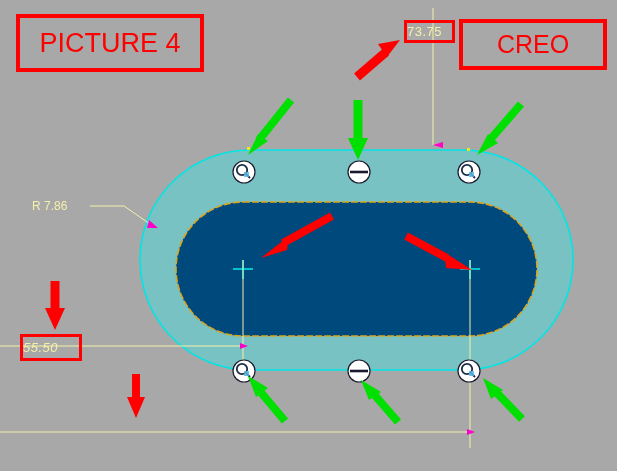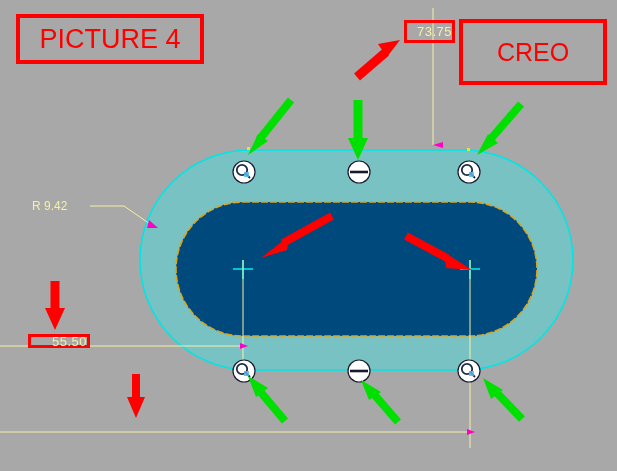--- a/index.html
+++ b/index.html
@@ -34,45 +34,45 @@
     align-items: center;
     justify-content: center;
     box-sizing: border-box;
     line-height: 1.05;
     white-space: pre;
   }
   #picture-label {
     left: 16px;
     top: 14px;
     width: 188px;
-    height: 50px;
+    height: 58px;
     font-size: 27px;
   }
   #creo-label {
     left: 459px;
     top: 19px;
     width: 148px;
-    height: 66px;
+    height: 51px;
     font-size: 25px;
   }
   
   .dim-box {
     position: absolute;
     border: 3px solid #ff0000;
     color: #f5f0a8;
     display: flex;
     align-items: center;
-    justify-content: flex-end;
+    justify-content: flex-start;
     box-sizing: border-box;
     font-size: 13px;
     background: transparent;
     letter-spacing: 0.5px;
   }
   #dim-73-75 { left: 404px; top: 20px;  width: 51px; height: 23px; }
-  #dim-55-50 { left: 28px;  top: 334px; width: 62px; height: 14px; }
+  #dim-55-50 { left: 20px;  top: 334px; width: 62px; height: 27px; font-style: italic; }
   #dim-65-50 { left: 108px; top: 418px; width: 62px; height: 28px; }
 
   
   .dim-text {
     position: absolute;
     color: #f5f0a8;
     font-size: 12px;
     white-space: nowrap;
   }
   #dim-r-525 { left: 32px; top: 199px; }
@@ -248,16 +248,16 @@
   <div class="dim-box" id="dim-73-75">
     <span>73.75</span>
   </div>
 
   <div class="dim-box" id="dim-55-50">
     <span>55.50</span>
   </div>
 
 
   <div class="dim-text" id="dim-r-525">
-    <span>R 9.42</span>
+    <span>R 7.86</span>
   </div>
 
 </div>
 
 </body></html>

